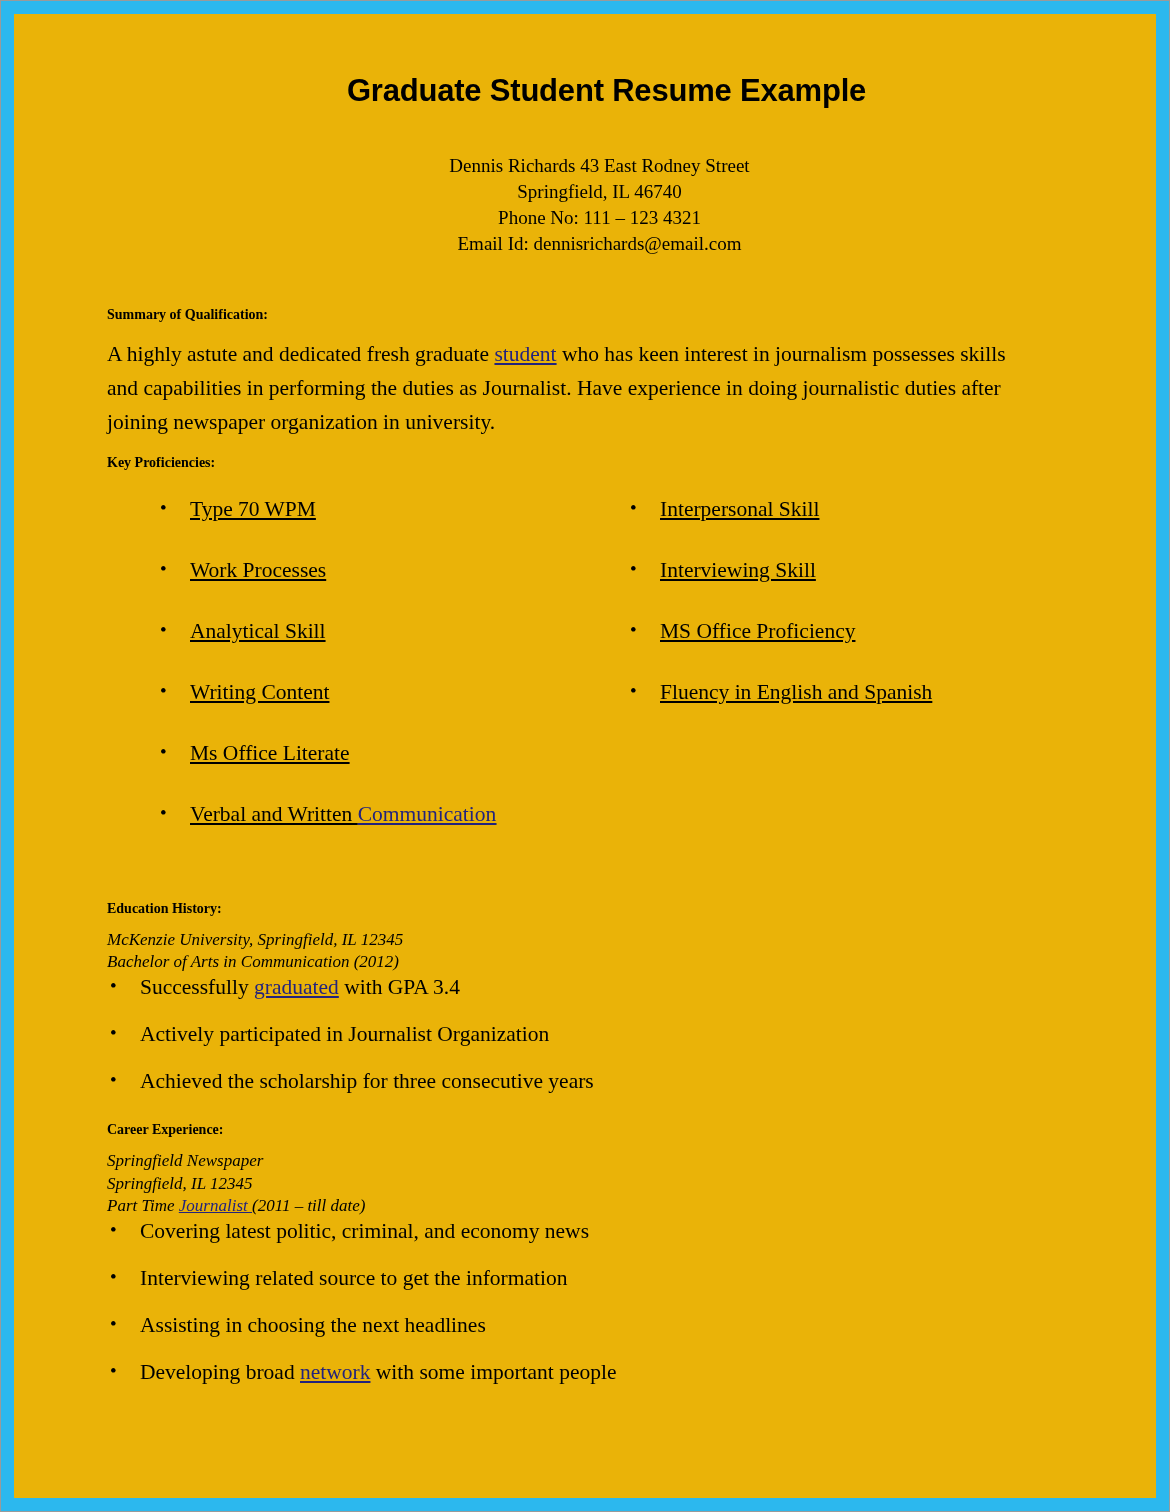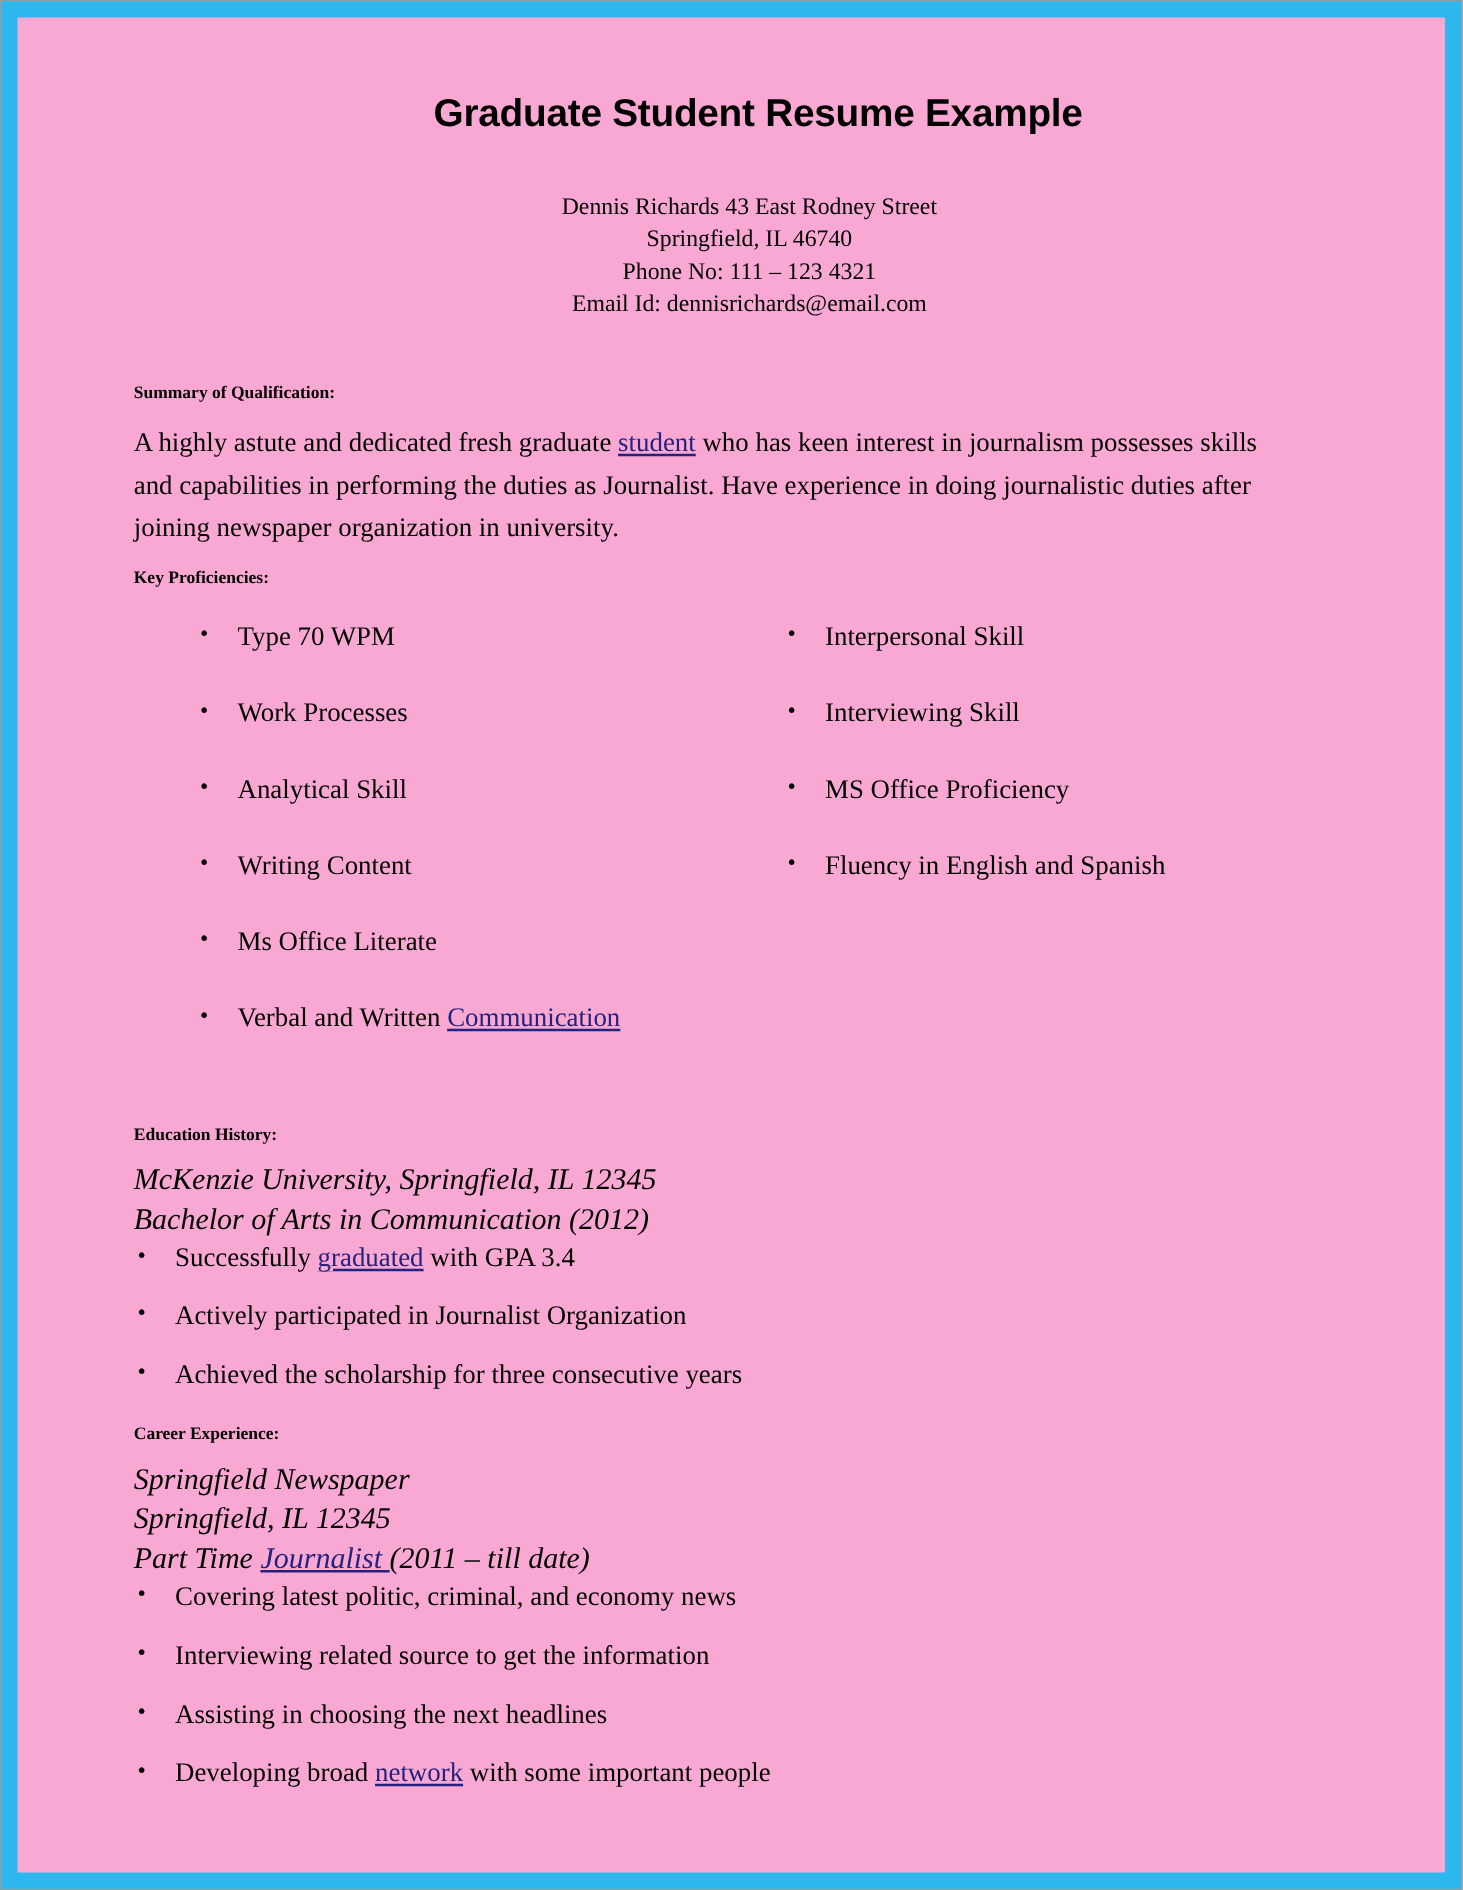--- a/index.html
+++ b/index.html
@@ -23,21 +23,21 @@
     width: 1170px;
     height: 1512px;
     background: #2cb8ee;            
     border: 1px solid #9a9a9a;      
     padding: 13px;
   }
   .page-sheet {
     box-sizing: border-box;
     width: 100%;
     height: 100%;
-    background: #f9a8d4;
+    background: #eab308;
     position: relative;
     overflow: hidden;
   }
 
   
   .doc {
     box-sizing: border-box;
     position: absolute;
     left: 0; top: 0;
     width: 100%;
@@ -105,32 +105,33 @@
     font-size: 19px;
     line-height: 1.35;
   }
 
   
   .prof-columns {
     position: relative;
     margin-top: 24px;
     display: flex;
     gap: 0;
+    text-decoration: underline;
   }
   .prof-col-left  { width: 445px; padding-left: 50px; }
   .prof-col-right { width: 420px; padding-left: 25px; }
   .prof-columns ul.bullets > li { margin-bottom: 33px; }
 
   
   .block-education { margin-top: 38px; }
   .block-career    { margin-top: 25px; }
 
   .org-lines {
     font-style: italic;
-    font-size: 24px;
+    font-size: 17px;
     line-height: 1.33;
     margin: 11px 0 0 0;
   }
   .org-line { display: block; }
 
   .tight-bullets {
     margin-top: 14px;
     padding-left: 50px;
   }
   .tight-bullets > li { margin-bottom: 19px; }

